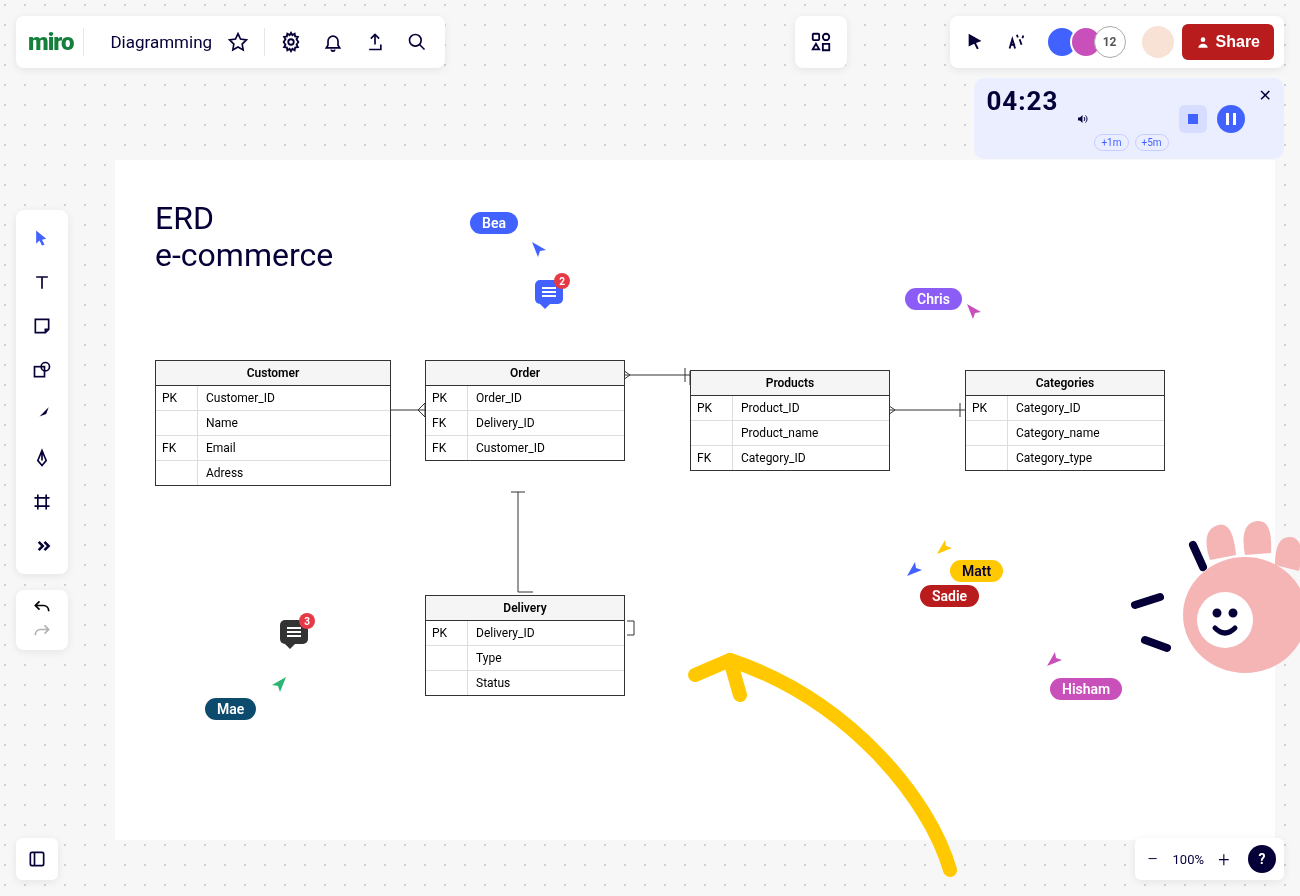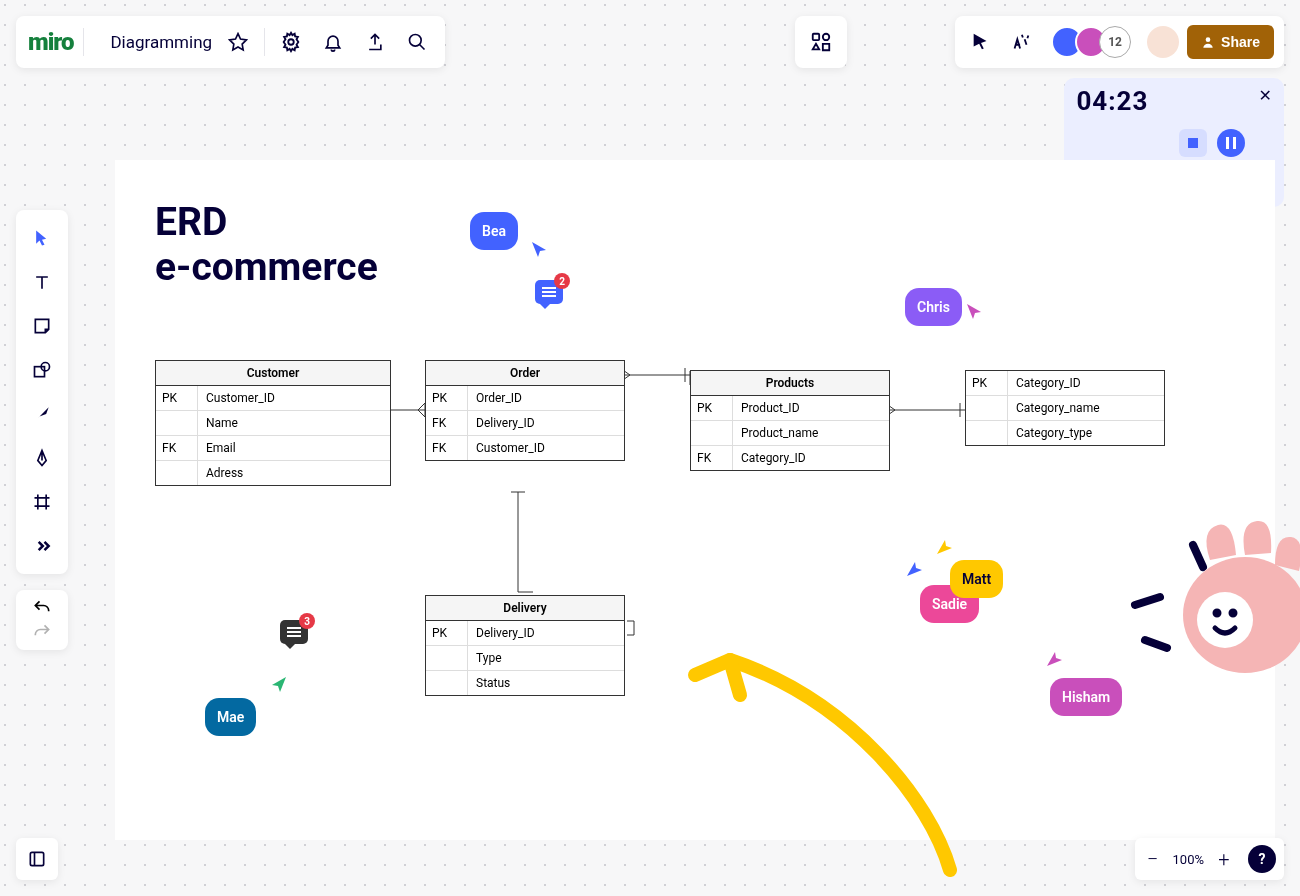--- a/index.html
+++ b/index.html
@@ -12,53 +12,53 @@
 .logo { font-weight:900; font-size:24px; color:#15803d; letter-spacing:-1px; }
 .vsep { width:1px; height:28px; background:#e5e5ea; }
 .bname { font-size:17px; color:#050038; margin-left:16px; }
 .ibtn { width:32px; height:32px; display:flex; align-items:center; justify-content:center; cursor:pointer; color:#050038; }
 .topbar-mid { top:16px; left:795px; height:52px; width:52px; justify-content:center; }
 .topbar-right { top:16px; right:16px; height:52px; padding:0 10px; gap:8px; }
 .av { width:32px; height:32px; border-radius:50%; border:2px solid #fff; margin-left:-8px; }
 .av:first-child { margin-left:0; }
 .avcount { background:#fff; border:1px solid #aaa; color:#555; font-size:12px; font-weight:700; display:flex; align-items:center; justify-content:center; }
 .guest { width:32px; height:32px; border-radius:50%; background:#f5d5c5; opacity:.7; }
-.sharebtn { background:#a16207; color:#fff; border:none; border-radius:6px; padding:9px 14px; font-size:14px; font-weight:600; cursor:pointer; display:flex; align-items:center; gap:6px; }
+.sharebtn { background:#b91c1c; color:#fff; border:none; border-radius:6px; padding:9px 14px; font-size:16px; font-weight:600; cursor:pointer; display:flex; align-items:center; gap:6px; }
 
 
 .timer { position:absolute; top:78px; right:16px; background:#ebeeff; border-radius:10px; padding:8px 12px; display:flex; align-items:center; gap:10px; }
-.timer-main { display:flex; flex-direction:column; gap:18px; }
+.timer-main { display:flex; flex-direction:row; gap:18px; }
 .timer-time { font-size:26px; font-weight:700; color:#050038; letter-spacing:1px; }
 .timer-row { display:flex; gap:6px; align-items:center; }
 .timer-pill { font-size:10px; color:#4262ff; border:1px solid #c5cfff; border-radius:10px; padding:2px 6px;margin-top:48px; }
 .timer-snd { color:#050038; }
 .sqbtn { width:28px; height:28px; border-radius:6px; background:#d6ddff; color:#4262ff; display:flex; align-items:center; justify-content:center; cursor:pointer; }
 .sqbtn.play { background:#4262ff; color:#fff; border-radius:50%; }
 .timer-close { color:#050038; cursor:pointer; font-size:16px; margin-left:4px; align-self:flex-start; }
 
 
 .ltb { position:absolute; top:210px; left:16px; width:52px; background:#fff; border-radius:8px; box-shadow:0 2px 8px rgba(0,0,0,.08); padding:8px 0; display:flex; flex-direction:column; align-items:center; gap:4px; }
 .ltb .tool { width:40px; height:40px; display:flex; align-items:center; justify-content:center; cursor:pointer; color:#050038; border-radius:6px; }
 .ltb .tool.active { color:#4262ff; }
 .ltb2 { position:absolute; top:590px; left:16px; width:52px; background:#fff; border-radius:8px; box-shadow:0 2px 8px rgba(0,0,0,.08); padding:8px 0; display:flex; flex-direction:column; align-items:center; gap:4px; }
 
 
 .canvas { position:absolute; top:160px; left:115px; width:1160px; height:680px; background:#fff; }
-.title { position:absolute; top:40px; left:40px; font-size:39px; font-weight:700; color:#050038; line-height:1.15; }
+.title { position:absolute; top:40px; left:40px; font-size:32px; font-weight:400; color:#050038; line-height:1.15; }
 
 
 .tbl { position:absolute; border:1px solid #333; background:#fff; font-size:12px; }
 .tbl-head { background:#f5f5f5; border-bottom:1px solid #333; text-align:center; font-weight:600; padding:5px 0; }
 .tbl-row { display:flex; border-bottom:1px solid #ddd; }
 .tbl-row:last-child { border-bottom:none; }
 .tbl-key { width:42px; border-right:1px solid #ddd; padding:5px 6px; }
 .tbl-val { flex:1; padding:5px 8px; }
 
 
-.cursor-label { position:absolute; border-radius:14px; padding:11px 12px; font-size:14px; font-weight:600; color:#fff; }
+.cursor-label { position:absolute; border-radius:14px; padding:3px 12px; font-size:14px; font-weight:600; color:#fff; }
 .cursor-arrow { position:absolute; }
 
 
 .cbub { position:absolute; width:28px; height:24px; background:#4262ff; border-radius:5px; display:flex; align-items:center; justify-content:center; }
 .cbub.dark { background:#333; }
 .cbub::after { content:''; position:absolute; bottom:-5px; left:5px; border:5px solid transparent; border-top-color:#4262ff; border-bottom:none; }
 .cbub.dark::after { border-top-color:#333; }
 .cbub .lines { width:14px; height:2px; background:#fff; box-shadow:0 -4px 0 #fff,0 4px 0 #fff; }
 .cbadge { position:absolute; top:-7px; right:-7px; background:#e63946; color:#fff; border-radius:50%; width:16px; height:16px; font-size:10px; font-weight:700; display:flex; align-items:center; justify-content:center; }
 
@@ -297,20 +297,21 @@
     <div class="tbl-row">
         <div class="tbl-key"></div>
         <div class="tbl-val">Product_name</div>
       </div>
     <div class="tbl-row">
         <div class="tbl-key">FK</div>
         <div class="tbl-val">Category_ID</div>
       </div>
   </div>
   <div class="tbl" style="top:210px;left:850px;width:200px">
+    <div class="tbl-head">Categories</div>
     <div class="tbl-row">
         <div class="tbl-key">PK</div>
         <div class="tbl-val">Category_ID</div>
       </div>
     <div class="tbl-row">
         <div class="tbl-key"></div>
         <div class="tbl-val">Category_name</div>
       </div>
     <div class="tbl-row">
         <div class="tbl-key"></div>
@@ -336,26 +337,26 @@
   <div class="cursor-label" style="top:52px;left:355px;background:#4262ff">Bea</div>
   <svg class="cursor-arrow" style="top:80px;left:415px" width="18" height="18">
       <path d="M2 2l14 8-6 1-2 6z" fill="#4262ff"></path>
     </svg>
 
   <div class="cursor-label" style="top:128px;left:790px;background:#8b5cf6">Chris</div>
   <svg class="cursor-arrow" style="top:142px;left:850px" width="18" height="18">
       <path d="M2 2l14 8-6 1-2 6z" fill="#c94fbb"></path>
     </svg>
 
-  <div class="cursor-label" style="top:538px;left:90px;background:#0369a1">Mae</div>
+  <div class="cursor-label" style="top:538px;left:90px;background:#0c4a6e">Mae</div>
   <svg class="cursor-arrow" style="top:515px;left:155px" width="18" height="18">
       <path d="M16 2L2 10l6 1 2 6z" fill="#2bb673"></path>
     </svg>
 
-  <div class="cursor-label" style="top:425px;left:805px;background:#ec4899">Sadie</div>
+  <div class="cursor-label" style="top:425px;left:805px;background:#b91c1c">Sadie</div>
   <svg class="cursor-arrow" style="top:400px;left:790px" width="18" height="18">
       <path d="M2 16l8-14 1 6 6 2z" fill="#4262ff"></path>
     </svg>
 
   <div class="cursor-label" style="top:400px;left:835px;background:#ffc800;color:#050038">Matt</div>
   <svg class="cursor-arrow" style="top:378px;left:820px" width="18" height="18">
       <path d="M2 16l8-14 1 6 6 2z" fill="#ffc800"></path>
     </svg>
 
   <div class="cursor-label" style="top:518px;left:935px;background:#c94fbb">Hisham</div>

